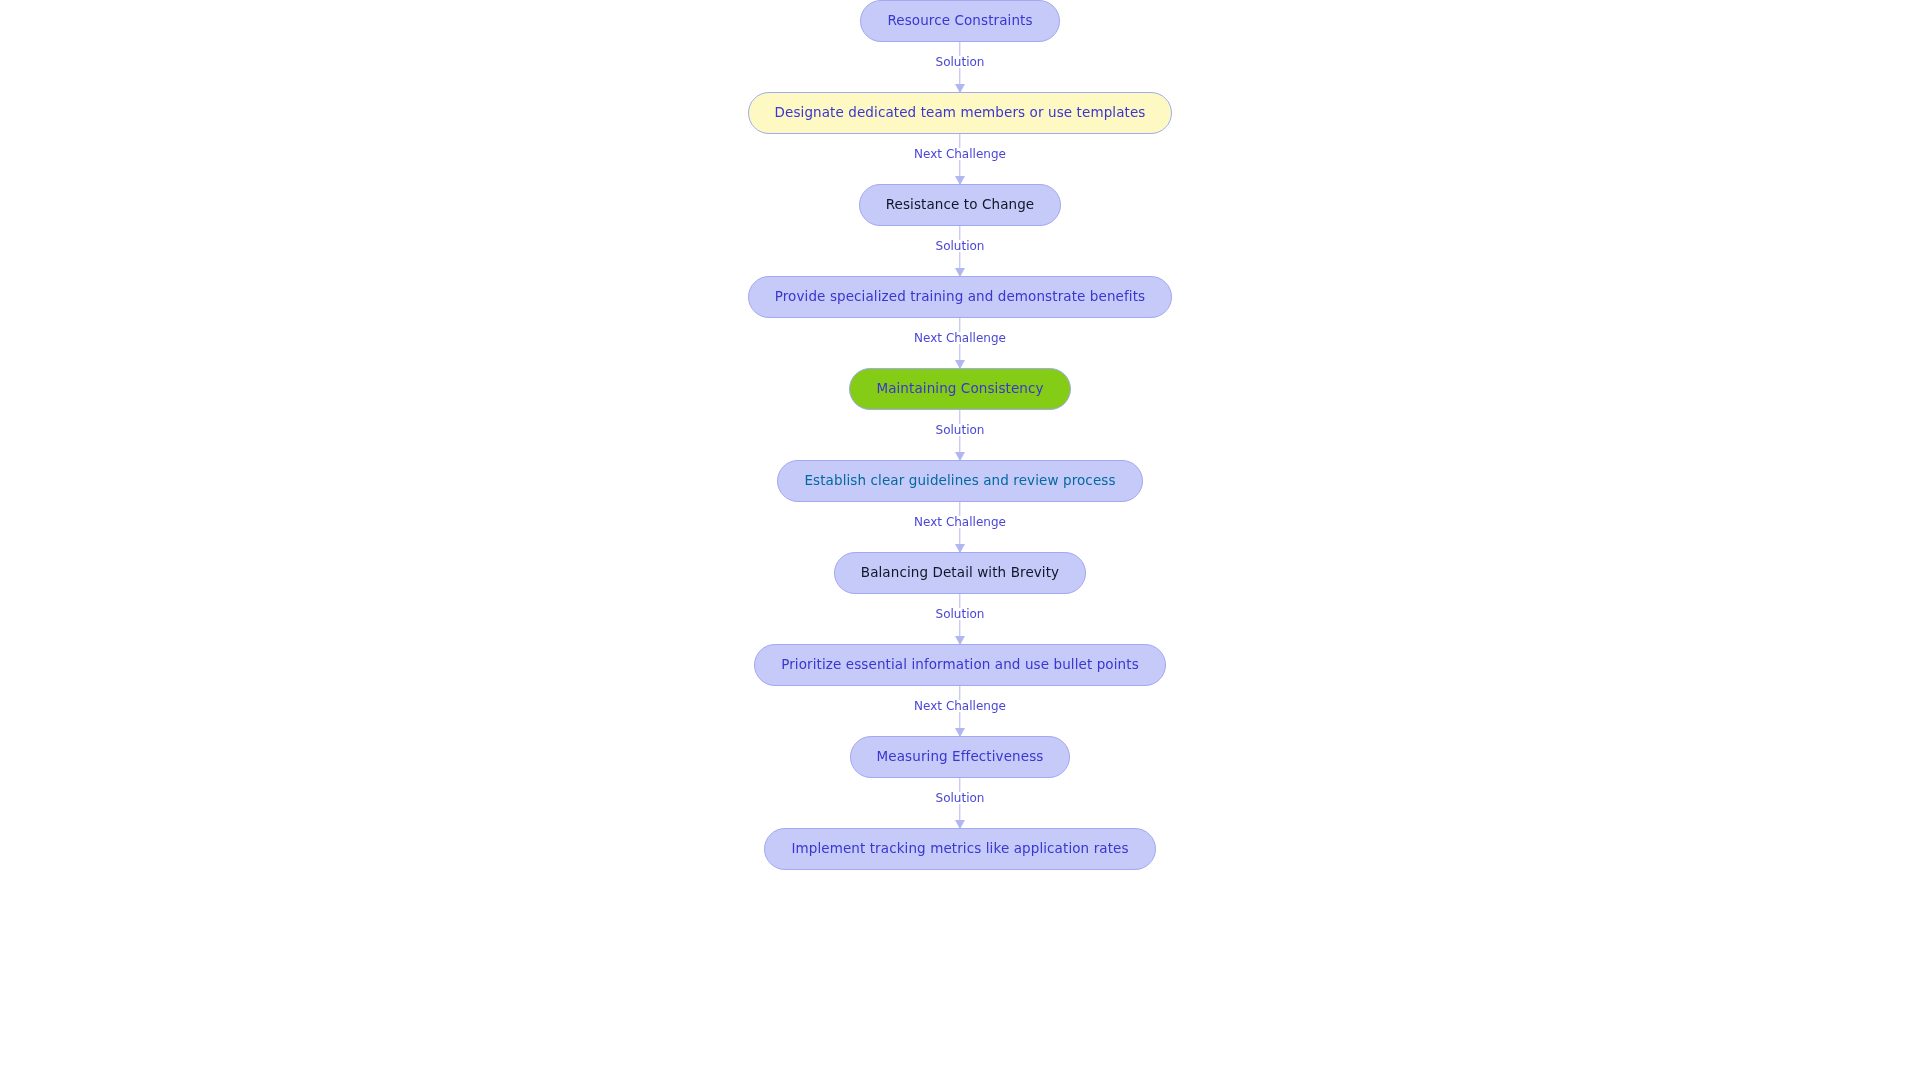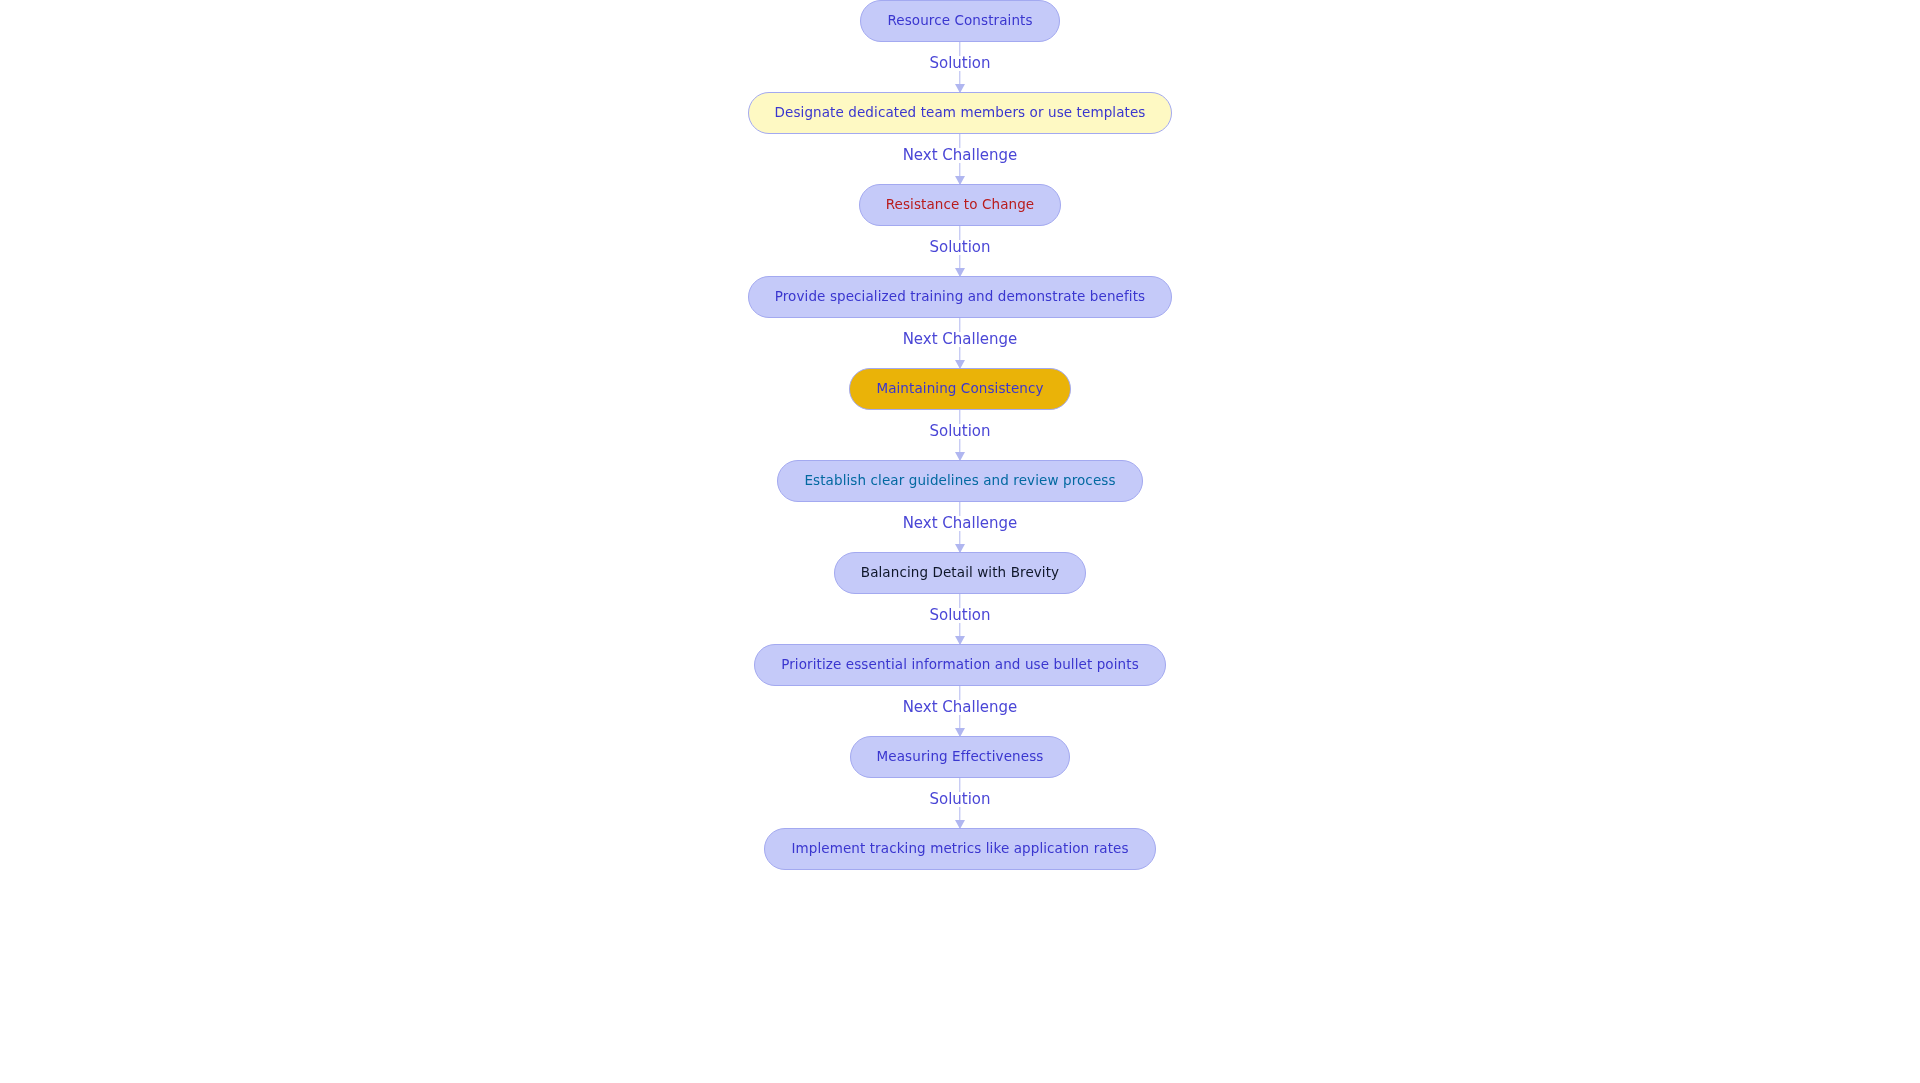--- a/index.html
+++ b/index.html
@@ -88,21 +88,21 @@
     border-right: 5px solid transparent;
     border-top: 9px solid #b0b6f0;
   }
   .edge-label {
     position: absolute;
     left: 50%;
     transform: translateX(-50%);
     background: #ffffff;
     padding: 0 7px;
     color: #4a46d6;
-    font-size: 15px;
+    font-size: 12px;
     line-height: 1;
     white-space: nowrap;
   }
 
   .edge.gap-a { height: 50px; }
   .edge.gap-a .edge-label { top: 14px; }
   .edge.gap-b { height: 50px; }
   .edge.gap-b .edge-label { top: 14px; }
 </style>
 </head>
@@ -123,38 +123,38 @@
     <div class="node solution" style="background: #fef9c3; border-color: rgb(163, 169, 240); color: rgb(58, 54, 207);">
       <span class="node-label" style="color: rgb(58, 54, 207);">Designate dedicated team members or use templates</span>
     </div>
     <div class="edge gap-b">
       <div class="edge-line" style="background: rgb(176, 182, 240);"></div>
       <div class="edge-arrow" style="border-top-color: rgb(176, 182, 240);"></div>
       <span class="edge-label" style="color: rgb(74, 70, 214); background: rgb(255, 255, 255);">Next Challenge</span>
     </div>
 
     <div class="node challenge" style="background: rgb(197, 202, 249); border-color: rgb(163, 169, 240); color: rgb(58, 54, 207);">
-      <span class="node-label" style="color: #b91c1c;">Resistance to Change</span>
+      <span class="node-label" style="color: #0f172a;">Resistance to Change</span>
     </div>
     <div class="edge gap-a">
       <div class="edge-line" style="background: rgb(176, 182, 240);"></div>
       <div class="edge-arrow" style="border-top-color: rgb(176, 182, 240);"></div>
       <span class="edge-label" style="color: rgb(74, 70, 214); background: rgb(255, 255, 255);">Solution</span>
     </div>
 
     <div class="node solution" style="background: rgb(197, 202, 249); border-color: rgb(163, 169, 240); color: rgb(58, 54, 207);">
       <span class="node-label" style="color: rgb(58, 54, 207);">Provide specialized training and demonstrate benefits</span>
     </div>
     <div class="edge gap-b">
       <div class="edge-line" style="background: rgb(176, 182, 240);"></div>
       <div class="edge-arrow" style="border-top-color: rgb(176, 182, 240);"></div>
       <span class="edge-label" style="color: rgb(74, 70, 214); background: rgb(255, 255, 255);">Next Challenge</span>
     </div>
 
-    <div class="node challenge" style="background: #eab308; border-color: rgb(163, 169, 240); color: rgb(58, 54, 207);">
+    <div class="node challenge" style="background: #84cc16; border-color: rgb(163, 169, 240); color: rgb(58, 54, 207);">
       <span class="node-label" style="color: rgb(58, 54, 207);">Maintaining Consistency</span>
     </div>
     <div class="edge gap-a">
       <div class="edge-line" style="background: rgb(176, 182, 240);"></div>
       <div class="edge-arrow" style="border-top-color: rgb(176, 182, 240);"></div>
       <span class="edge-label" style="color: rgb(74, 70, 214); background: rgb(255, 255, 255);">Solution</span>
     </div>
 
     <div class="node solution" style="background: rgb(197, 202, 249); border-color: rgb(163, 169, 240); color: rgb(58, 54, 207);">
       <span class="node-label" style="color: #0369a1;">Establish clear guidelines and review process</span>

